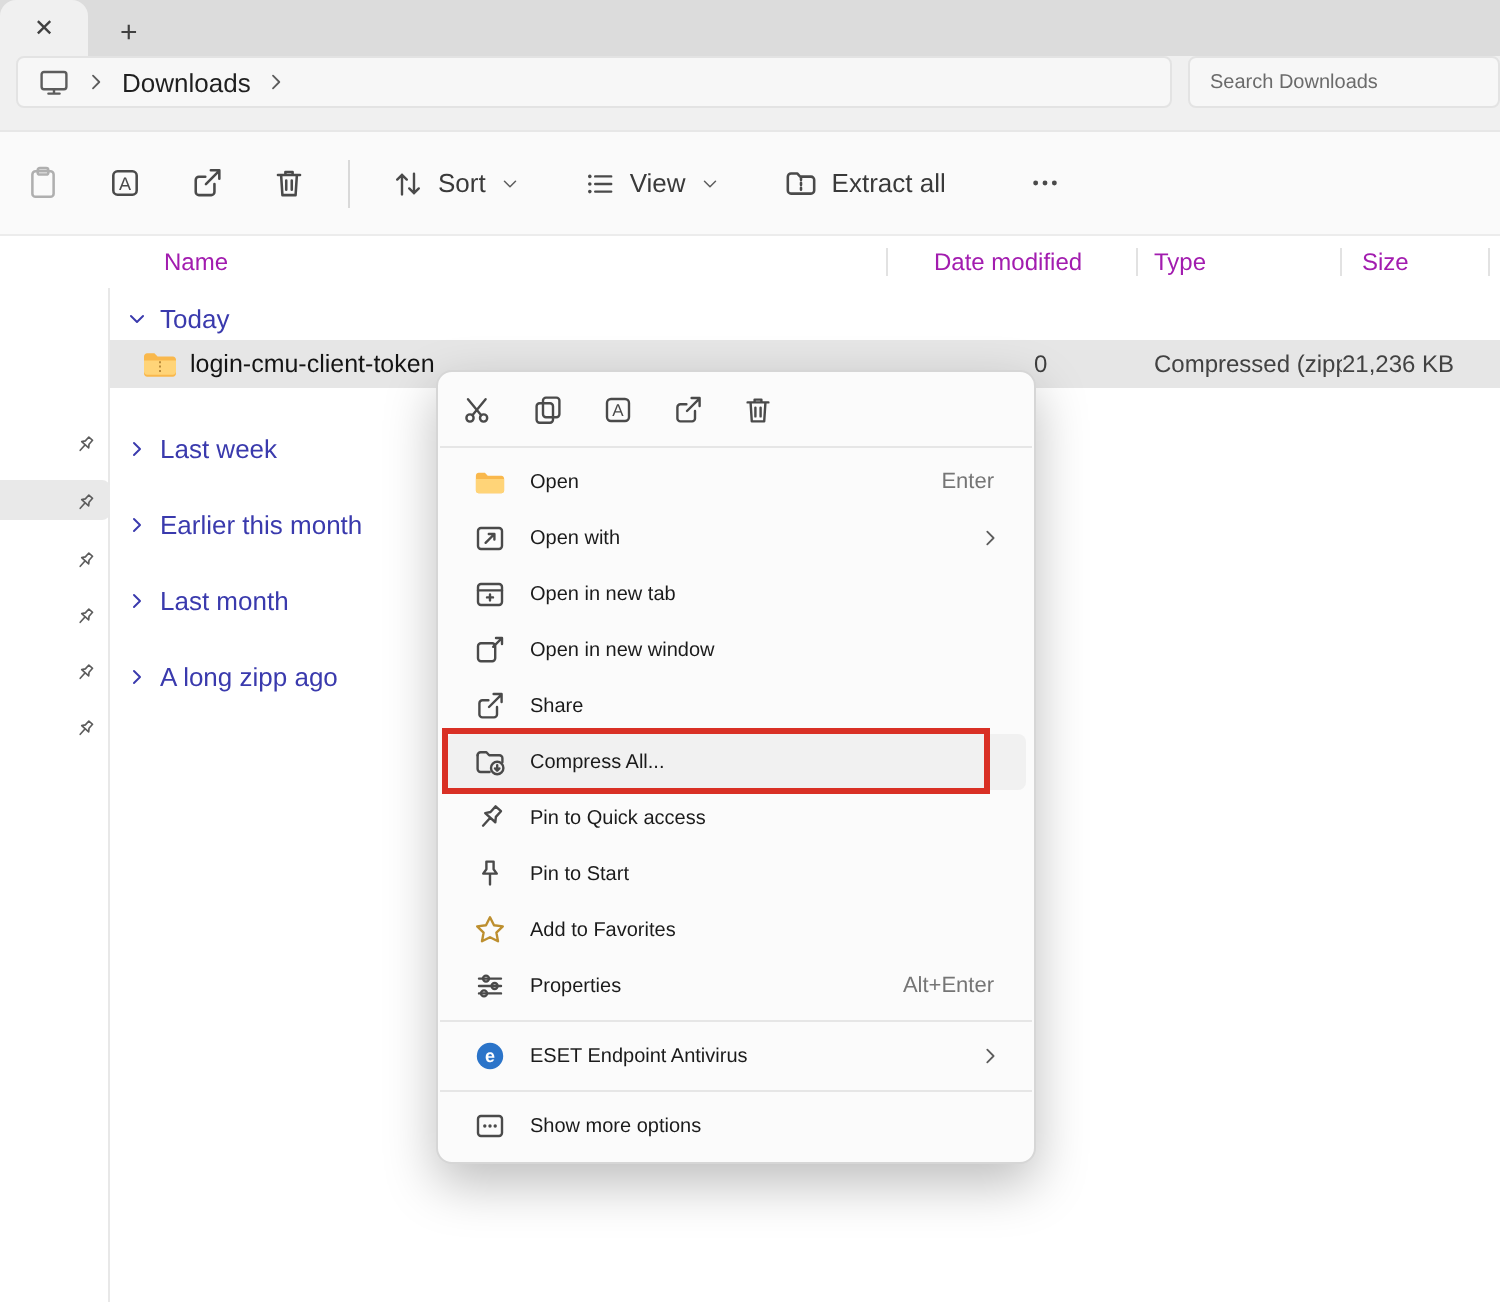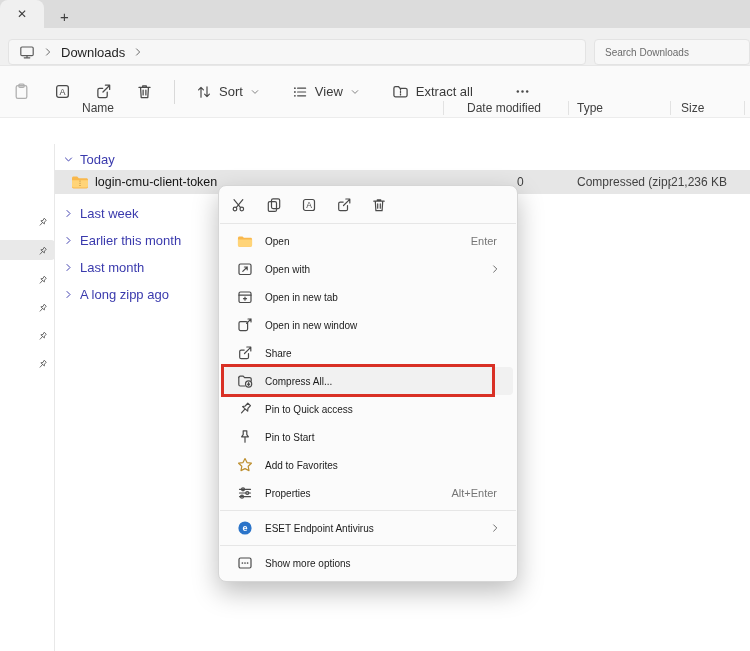--- a/index.html
+++ b/index.html
@@ -7,52 +7,52 @@
     font-family:"Liberation Sans","DejaVu Sans",sans-serif;color:#1f1f1f}
   .app{position:relative;width:750px;height:651px;background:#fff}
 
   
   .tabbar{position:absolute;top:0;left:0;right:0;height:28px;background:#dcdcdc;display:flex;align-items:flex-end}
   .tab{width:44px;height:28px;background:#f0f0f0;border-radius:8px 8px 0 0;display:flex;align-items:center;justify-content:center}
   .tab-close{font-size:12px;color:#404040;cursor:pointer}
   .newtab{margin-left:16px;margin-bottom:4px;font-size:15px;color:#404040;cursor:pointer;line-height:1}
 
   
-  .addrrow{position:absolute;top:28px;left:0;right:0;height:38px;background:#f0f0f0;display:flex;align-items:flex-end;padding:0 0 0 8px;border-bottom:1px solid #e7e7e7}
+  .addrrow{position:absolute;top:28px;left:0;right:0;height:38px;background:#f0f0f0;display:flex;align-items:flex-start;padding:0 0 0 8px;border-bottom:1px solid #e7e7e7}
   .addressbar{width:578px;height:26px;background:#f7f7f7;border:1px solid #e3e3e3;border-radius:4px;display:flex;align-items:center;padding:0 10px;gap:7px}
   .crumb{font-size:13px;color:#1f1f1f}
   .searchbox{margin-left:8px;flex:1;height:26px;background:#f7f7f7;border:1px solid #e3e3e3;border-radius:4px;display:flex;align-items:center;padding:0 10px}
   .searchbox input{width:100%;border:none;outline:none;background:transparent;font-family:Liberation Sans, sans-serif;font-size:10px;color:#333}
   .searchbox input::placeholder{color:#6b6b6b}
 
   
   .toolbar{position:absolute;top:66px;left:0;right:0;height:52px;background:#fafafa;border-bottom:1px solid #ececec;display:flex;align-items:center;padding-left:4px}
   .tbtn{width:34px;height:34px;margin-right:7px;border-radius:4px;display:flex;align-items:center;justify-content:center;cursor:pointer}
   .tbtn.disabled{opacity:.42}
   .tdiv{width:1px;height:24px;background:#d9d9d9;margin:0 12px 0 6px}
   .tlbl{display:flex;align-items:center;gap:7px;height:34px;padding:0 9px;border-radius:4px;margin-right:14px;cursor:pointer}
   .tlbl span{font-size:13px;color:#3a3a3a}
 
   
-  .cols{position:absolute;top:101px;left:55px;right:0;height:26px;display:flex;font-size:12px;color:#404040}
+  .cols{position:absolute;top:118px;left:55px;right:0;height:26px;display:flex;align-items:center;font-size:12px;color:#a21caf}
   .c-name{width:388px;padding-left:27px}
   .c-date{width:124px;padding-left:23px}
   .c-type{width:101px;padding-left:8px}
   .c-size{flex:1;padding-left:10px}
   .hsep{width:1px;height:14px;background:#e2e2e2}
   .hpad{width:5px}
 
   
   .main{position:absolute;top:144px;left:0;right:0;bottom:0;display:flex}
   .sidebar{width:55px;border-right:1px solid #e8e8e8;position:relative;background:#fff}
   .side-sel{position:absolute;left:0;top:96px;width:55px;height:20px;background:#e9e9e9;border-radius:0 4px 4px 0}
   .spin{position:absolute;left:37px;cursor:pointer}
   .filearea{flex:1;position:relative;padding-top:4px}
   .group{height:22px;display:flex;align-items:center;padding-left:8px;gap:6px;cursor:pointer}
-  .group.tall{height:27px;margin-top:0}
+  .group.tall{height:27px;margin-top:11px}
   .group span{font-size:13px;color:#3a3aad}
   .gap6{height:6px}
   .filerow{height:24px;background:#e6e6e6;display:flex;align-items:center;cursor:pointer}
   .f-name{width:389px;display:flex;align-items:center;gap:6px;padding-left:16px}
   .f-name span{font-size:12.5px;color:#141414;white-space:nowrap}
   .f-date{width:125px;padding-left:73px;font-size:12px;color:#3f3f3f}
   .f-type{width:102px;padding-left:8px;font-size:12px;color:#424242;white-space:nowrap;overflow:hidden}
   .f-size{flex:1;padding-right:6px;font-size:12px;color:#424242}
 
   

